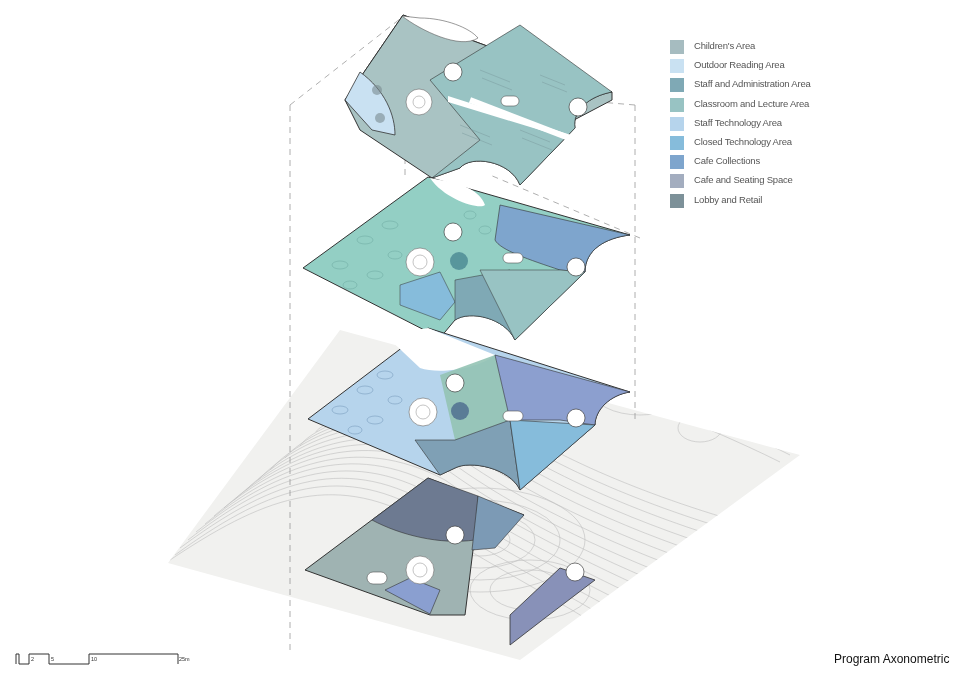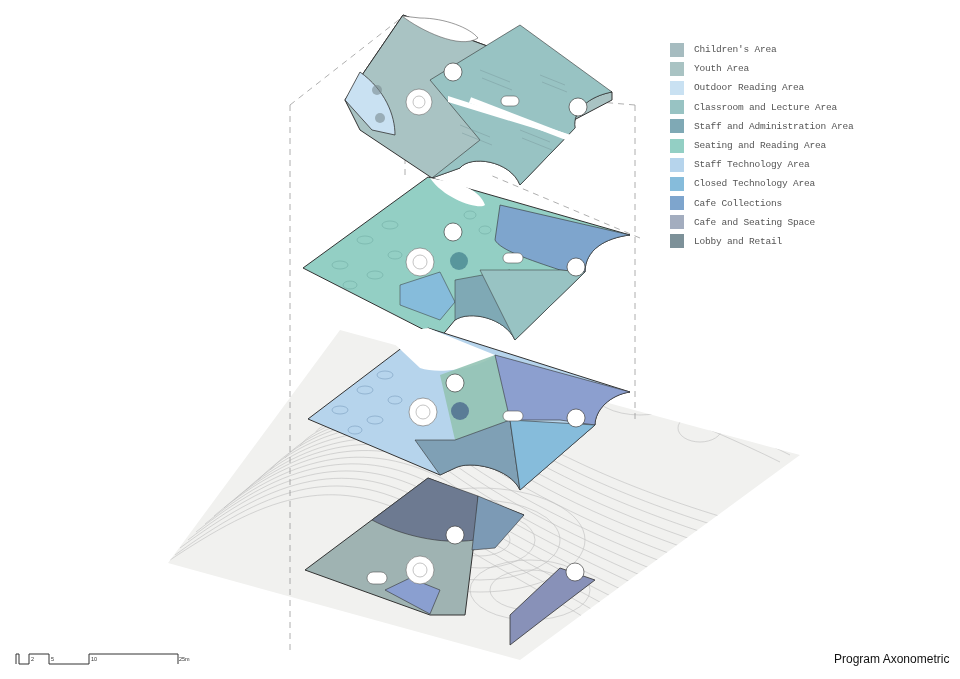--- a/index.html
+++ b/index.html
@@ -1,19 +1,19 @@
 <!DOCTYPE html>
 <html><head>
 <meta charset="utf-8">
 <style>
   html, body { margin:0; padding:0; background:#ffffff; }
   body { width:960px; height:679px; position:relative; overflow:hidden; font-family:"Liberation Sans", sans-serif; }
   #drawing { position:absolute; left:0; top:0; width:960px; height:679px; }
   .legend { position:absolute; left:670px; top:40px; width:180px; }
-  .legend-item { display:flex; align-items:center; height:19.2px;font-family:Liberation Mono, monospace; }
+  .legend-item { display:flex; height:19.2px; }
   .swatch { width:14px; height:14px; margin-right:10px; flex:0 0 14px; }
   .legend-label { font-size:9.5px; color:#555; letter-spacing:-0.2px; white-space:nowrap; }
   .title { position:absolute; left:834px; top:652px; font-size:12px; color:#111; }
   .scalebar { position:absolute; left:14px; top:650px; width:190px; height:16px; }
   .scale-lbl { position:absolute; font-size:5.5px; color:#333; top:6px; }
 </style>
 </head>
 <body>
 
 <svg id="drawing" viewBox="0 0 960 679" xmlns="http://www.w3.org/2000/svg">
@@ -155,38 +155,30 @@
     <circle cx="575" cy="572" r="9" fill="#fff" stroke="#444" stroke-width="0.7"></circle>
   </g>
 </svg>
 
 <div class="legend">
   <div class="legend-item">
     <span class="swatch" style="background:#a6bcc0"></span>
     <span class="legend-label">Children's Area</span>
   </div>
   <div class="legend-item">
-    <span class="swatch" style="background:#a9c3c3"></span>
-    <span class="legend-label">Youth Area</span>
-  </div>
-  <div class="legend-item">
     <span class="swatch" style="background:#c9e1f2"></span>
     <span class="legend-label">Outdoor Reading Area</span>
   </div>
   <div class="legend-item">
+    <span class="swatch" style="background:#7fa9b5"></span>
+    <span class="legend-label">Staff and Administration Area</span>
+  </div>
+  <div class="legend-item">
     <span class="swatch" style="background:#98c3c3"></span>
     <span class="legend-label">Classroom and Lecture Area</span>
-  </div>
-  <div class="legend-item">
-    <span class="swatch" style="background:#7fa9b5"></span>
-    <span class="legend-label">Staff and Administration Area</span>
-  </div>
-  <div class="legend-item">
-    <span class="swatch" style="background:#93cfc4"></span>
-    <span class="legend-label">Seating and Reading Area</span>
   </div>
   <div class="legend-item">
     <span class="swatch" style="background:#b6d4ec"></span>
     <span class="legend-label">Staff Technology Area</span>
   </div>
   <div class="legend-item">
     <span class="swatch" style="background:#86bcdb"></span>
     <span class="legend-label">Closed Technology Area</span>
   </div>
   <div class="legend-item">

